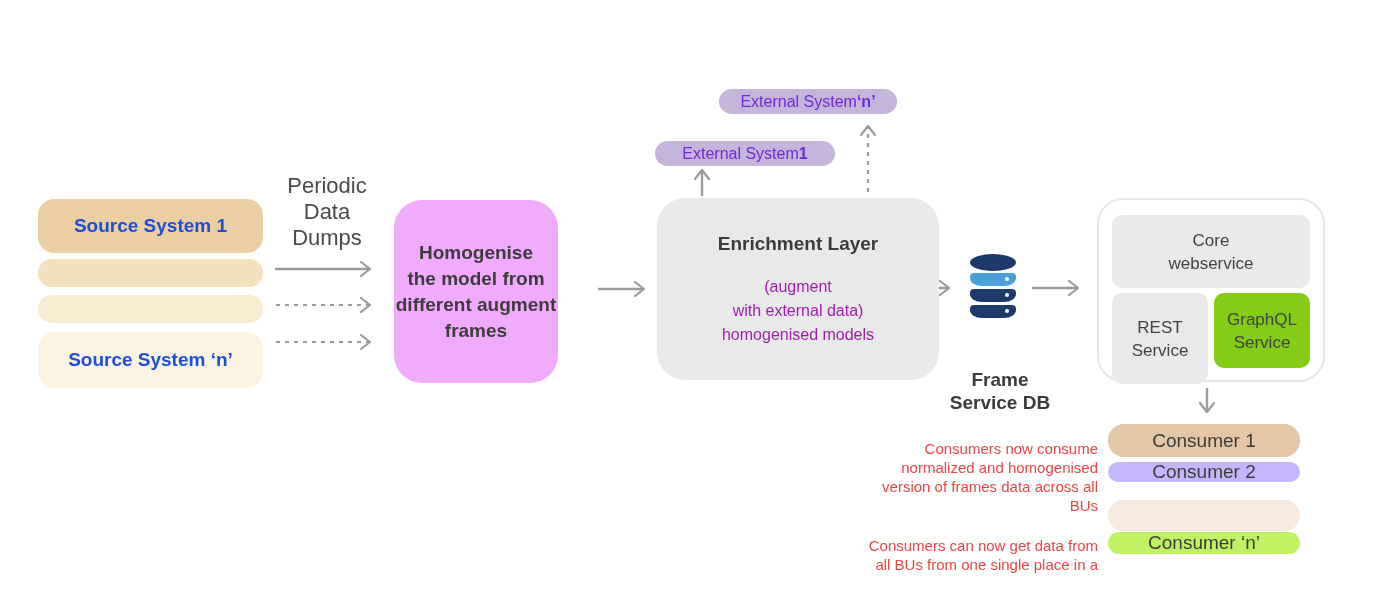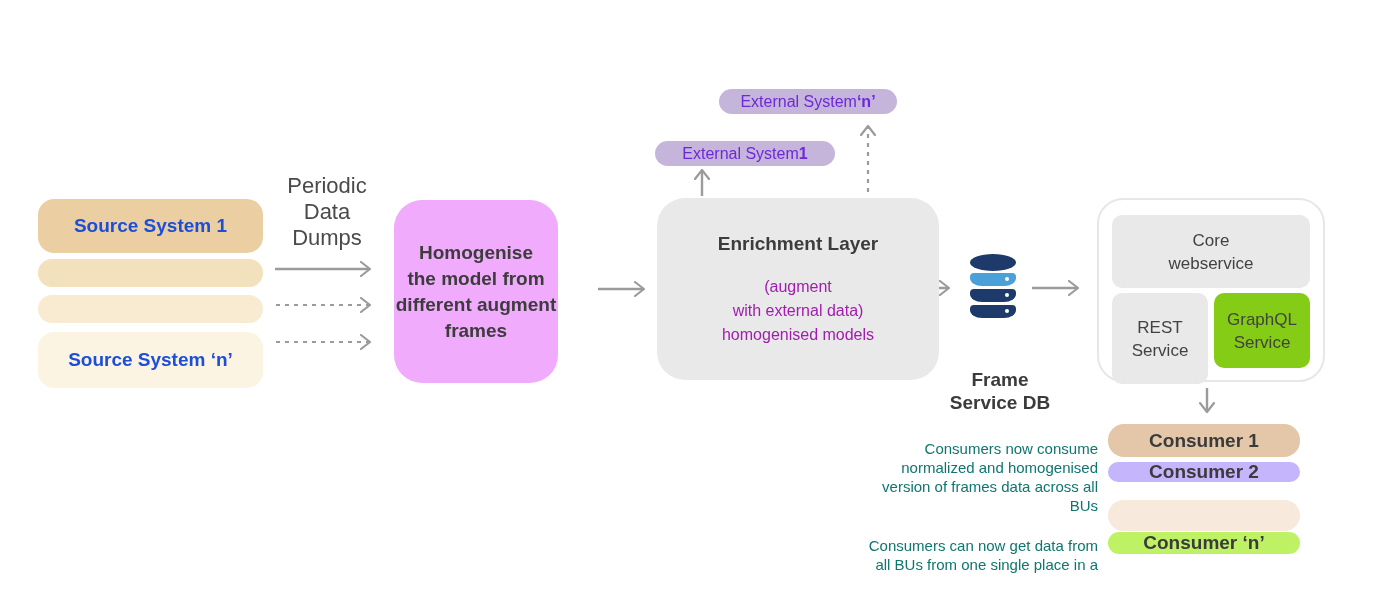--- a/index.html
+++ b/index.html
@@ -5,21 +5,21 @@
   html,body { margin:0; padding:0; background:#ffffff; font-family:"Liberation Sans", sans-serif; }
   .canvas { position:relative; width:1386px; height:616px; background:#ffffff; overflow:hidden; }
   .abs { position:absolute; box-sizing:border-box; }
   .arrows { position:absolute; left:0; top:0; width:1386px; height:616px; pointer-events:none; }
 
   
   .pill { display:flex; align-items:center; justify-content:center; }
   .src { left:38px; width:225px; border-radius:16px; }
   .src-label { font-weight:700; font-size:19px; color:#1d4ed8; }
   .cons { left:1108px; width:192px; border-radius:16px; }
-  .cons-label { font-weight:700; font-size:19px; color:#3b3b3b; }
+  .cons-label { font-weight:400; font-size:19px; color:#3b3b3b; }
 
   
   .gray-box { border-radius:28px; display:flex; flex-direction:column; align-items:center; justify-content:center; text-align:center; }
   .proc-title { font-weight:700; font-size:19px; line-height:26px; color:#3c3c3c; }
   .proc-sub { font-size:16px; line-height:24px; color:#a21caf; margin-top:18px; }
 
   
   .flow-label { font-size:22px; line-height:26px; color:#4a4a4a; text-align:center; }
 
   
@@ -30,21 +30,21 @@
   .db-band { width:46px; height:13px; margin-top:3px; border-radius:4px 4px 12px 12px / 4px 4px 8px 8px; position:relative; }
   .db-band.first { margin-top:2px; }
   .db-dot { position:absolute; right:7px; top:4px; width:4px; height:4px; border-radius:50%; background:#ffffff; }
   .db-label { font-weight:700; font-size:19px; line-height:23px; color:#3b3b3b; text-align:center; }
 
   
   .svc-wrap { border:2px solid #e7e7e7; border-radius:26px; background:#ffffff; }
   .svc-box { background:#e9e9e9; border-radius:10px; display:flex; flex-direction:column; align-items:center; justify-content:center; text-align:center; font-size:17px; line-height:23px; color:#424242; }
 
   
-  .note { text-align:right; font-size:15px; line-height:19px; color:#0f766e; white-space:nowrap; }
+  .note { text-align:right; font-size:15px; line-height:19px; color:#ef4444; white-space:nowrap; }
 </style>
 </head>
 <body>
 
 <div class="canvas">
 
   <svg class="arrows" width="1386" height="616" viewBox="0 0 1386 616">
     <defs>
       <marker id="ah" markerWidth="16" markerHeight="16" refX="9" refY="8" orient="auto" markerUnits="userSpaceOnUse">
         <path d="M1,1 L10,8 L1,15" fill="none" stroke="#9b9b9b" stroke-width="2.2" stroke-linecap="round" stroke-linejoin="round"></path>

